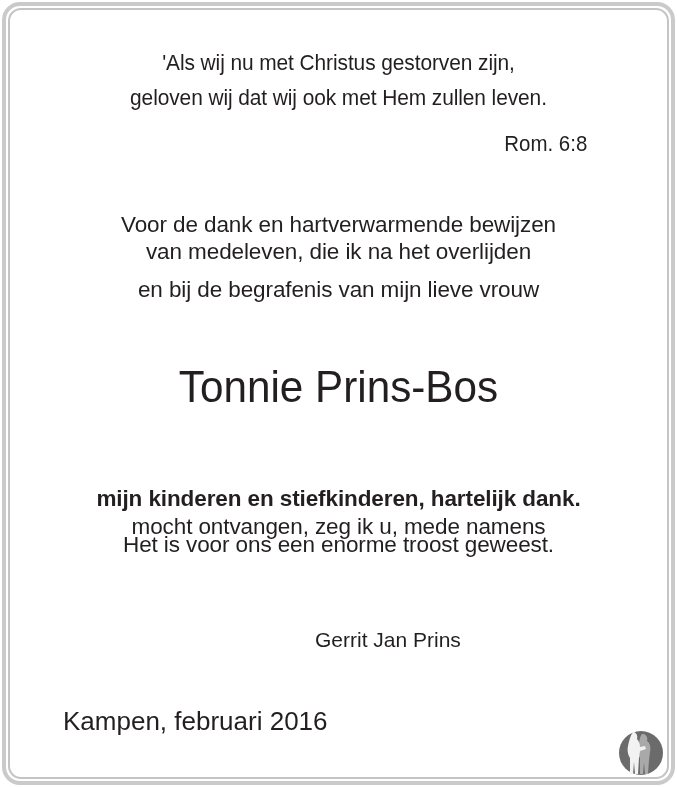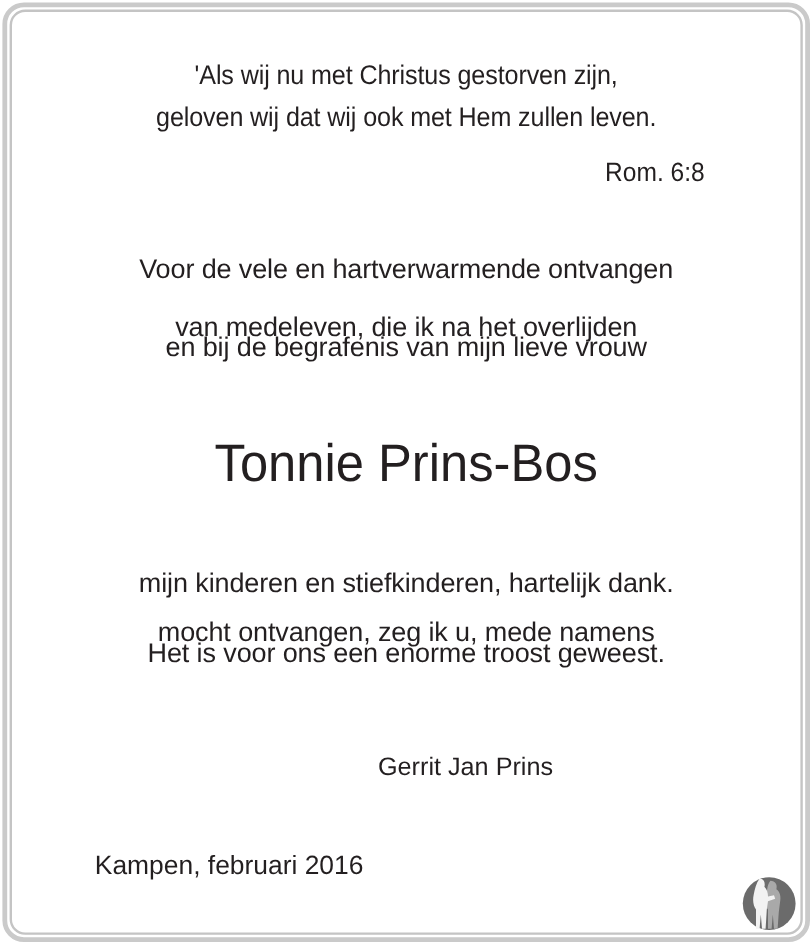--- a/index.html
+++ b/index.html
@@ -76,23 +76,23 @@
     .signature {
       position: absolute;
       left: 315px;
       top: 627px;
       font-size: 21px;
       line-height: 26px;
       white-space: nowrap;
     }
     .place-date {
       position: absolute;
-      left: 79px;
+      left: 63px;
       top: 708px;
-      font-size: 22px;
+      font-size: 26px;
       line-height: 26px;
       white-space: nowrap;
     }
     .logo {
       position: absolute;
       left: 618px;
       top: 728px;
       width: 46px;
       height: 48px;
     }
@@ -105,30 +105,30 @@
 
 <div>
 
   <div>
     <div class="line quote-line" style="top:50px;">'Als wij nu met Christus gestorven zijn,</div>
     <div class="line quote-line" style="top:85px;">geloven wij dat wij ook met Hem zullen leven.</div>
     <div class="verse-ref">Rom. 6:8</div>
   </div>
 
   <div>
-    <div class="line" style="top:212px;">Voor de vele en hartverwarmende ontvangen</div>
-    <div class="line" style="top:260px;">van medeleven, die ik na het overlijden</div>
+    <div class="line" style="top:212px;">Voor de dank en hartverwarmende bewijzen</div>
+    <div class="line" style="top:239px;">van medeleven, die ik na het overlijden</div>
     <div class="line" style="top:277px;">en bij de begrafenis van mijn lieve vrouw</div>
   </div>
 
   <div class="name">Tonnie Prins-Bos</div>
 
   <div>
     <div class="line" style="top:466px;margin-top:48px;">mocht ontvangen, zeg ik u, mede namens</div>
-    <div class="line" style="top:473px;">mijn kinderen en stiefkinderen, hartelijk dank.</div>
+    <div class="line" style="top:486px;font-weight:bold;">mijn kinderen en stiefkinderen, hartelijk dank.</div>
     <div class="line" style="top:532px;">Het is voor ons een enorme troost geweest.</div>
   </div>
 
   <div class="signature">Gerrit Jan Prins</div>
 
   <div class="place-date">Kampen, februari 2016</div>
 
   <div class="logo">
     <svg width="46" height="48" viewBox="0 0 46 48" xmlns="http://www.w3.org/2000/svg">
       <circle cx="23" cy="25" r="22" fill="#6b6b6b"></circle>

